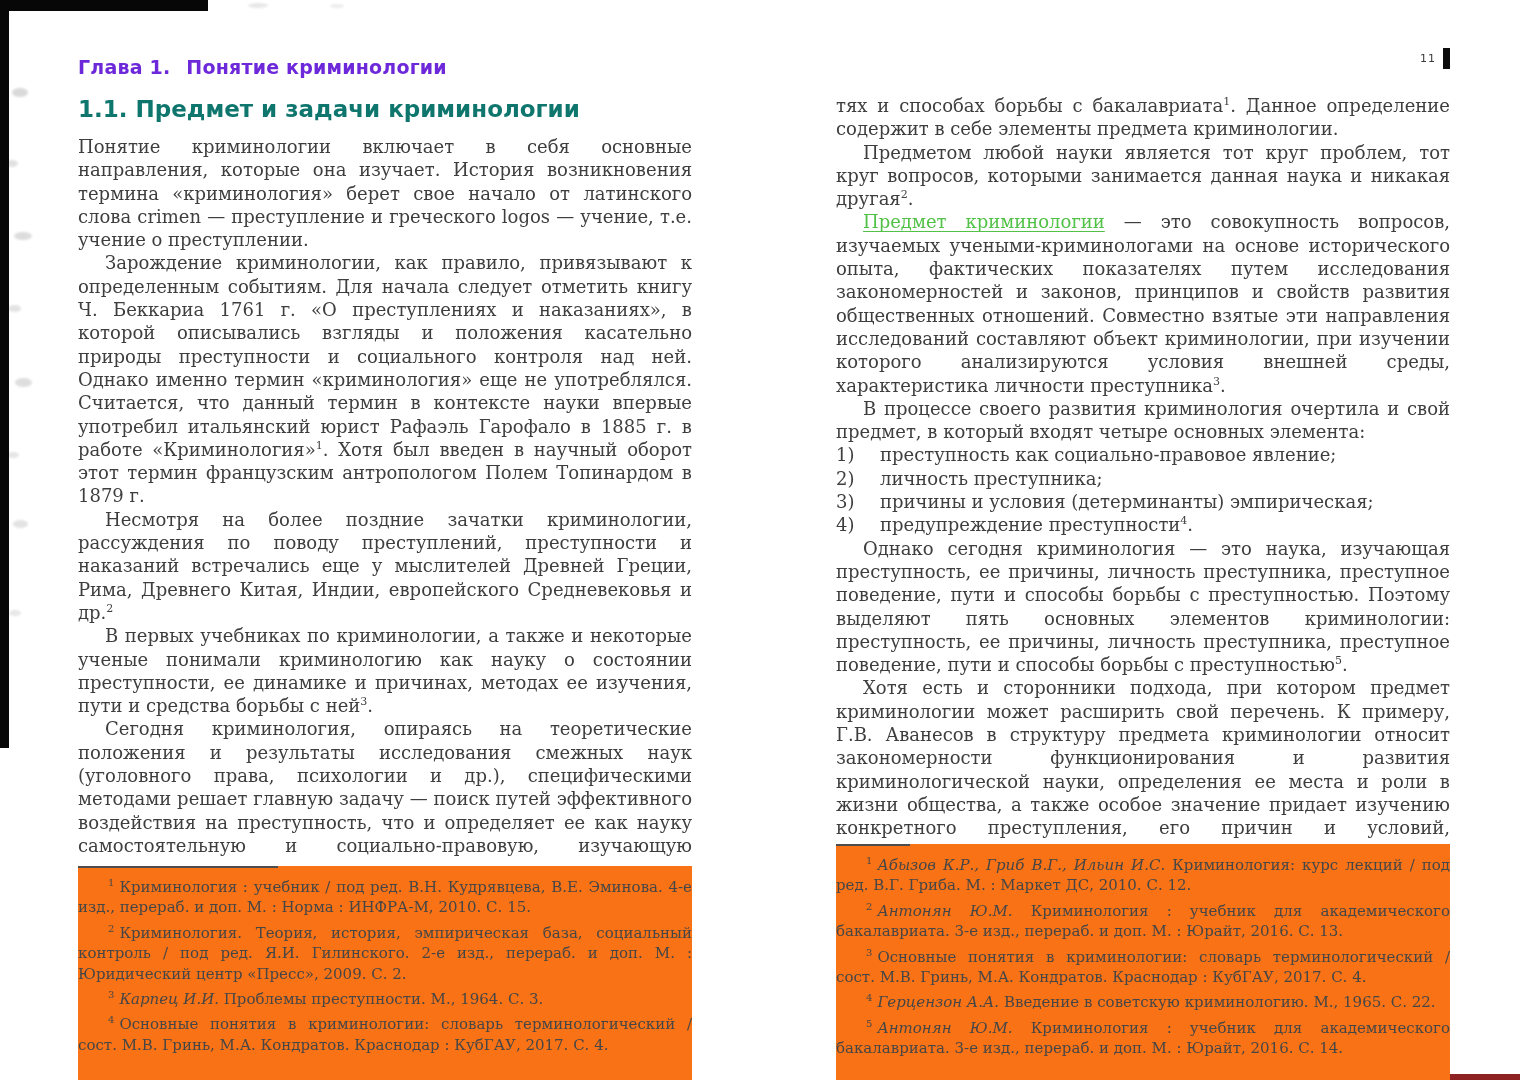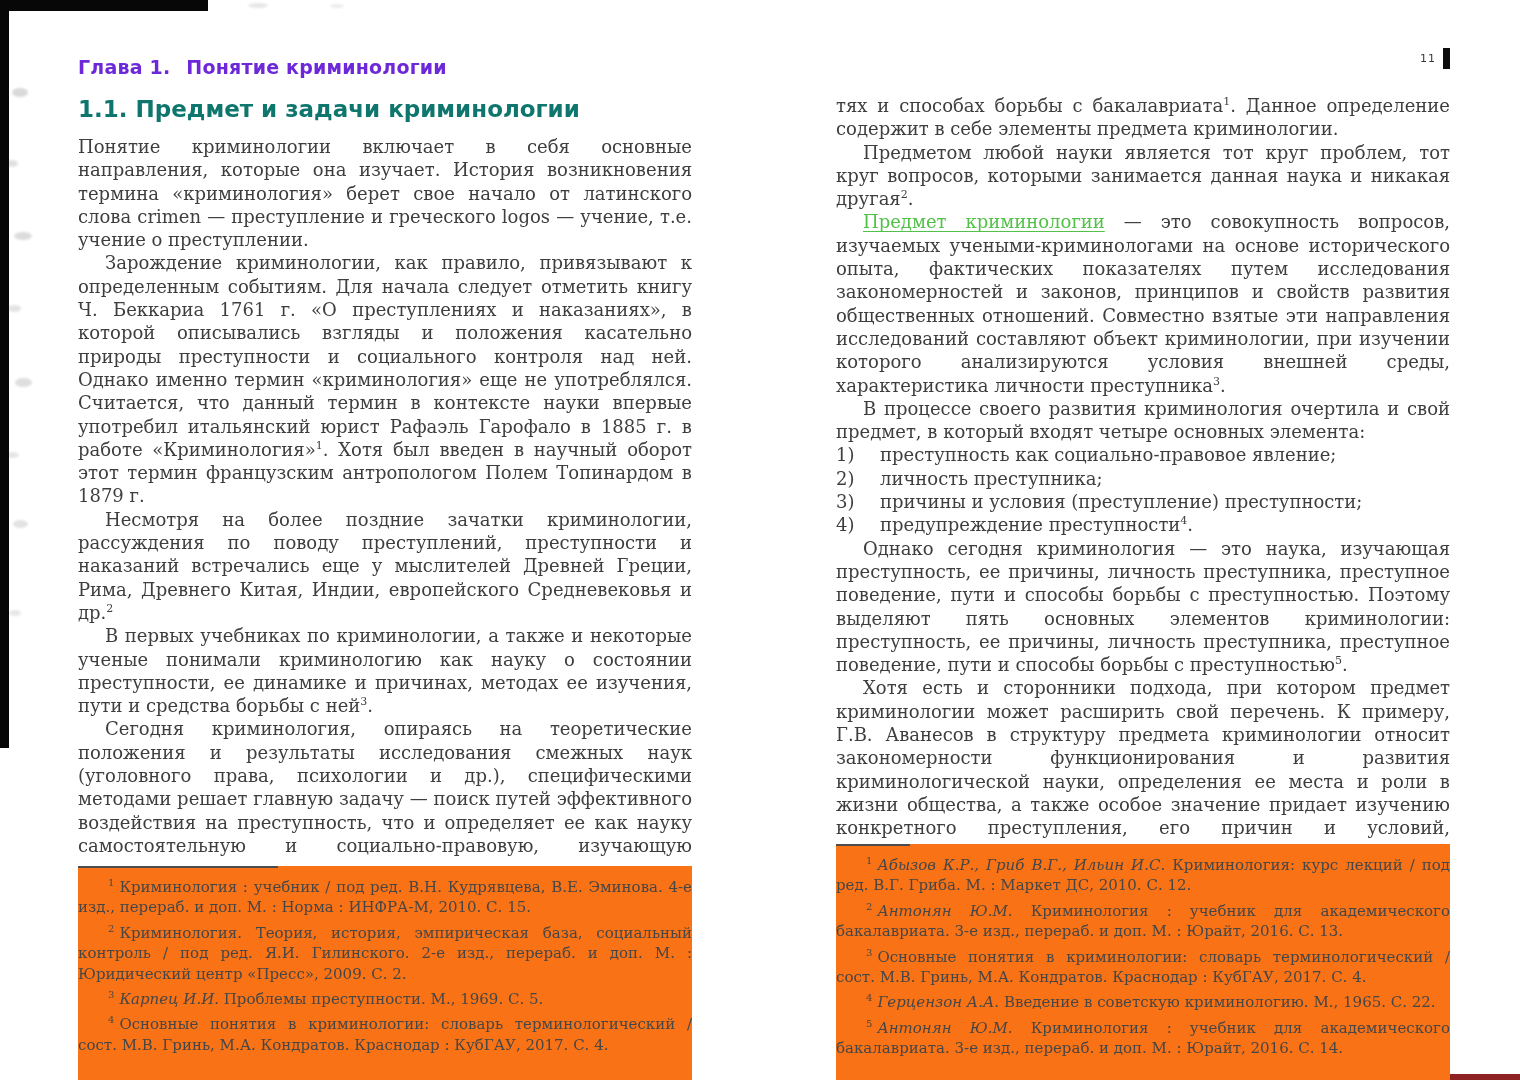--- a/index.html
+++ b/index.html
@@ -92,21 +92,21 @@
     <p class="indent"><span>В первых учебниках по криминологии, а также и некоторые ученые понимали криминологию как науку о состоянии преступности, ее динамике и причинах, методах ее изучения, пути и средства борьбы с ней</span><span class="s-sup">3</span><span>.</span></p>
     <p class="indent"><span>Сегодня криминология, опираясь на теоретические положения и результаты исследования смежных наук (уголовного права, психологии и др.), специфическими методами решает главную задачу — поиск путей эффективного воздействия на преступность, что и определяет ее как науку самостоятельную и социально-правовую, изучающую преступность, ее причины и условия, личность преступника, а также профилактику преступности</span></p>
 
   </div>
 </div>
 
 <div class="footnotes fn-left">
   <hr class="fn-rule fn-rule-left">
   <p class="fn"><span class="fn-num">1</span><span><span>Криминология : учебник / под ред. В.Н. Кудрявцева, В.Е. Эминова. 4-е изд., перераб. и доп. М. : Норма : ИНФРА-М, 2010. С. 15.</span></span></p>
   <p class="fn"><span class="fn-num">2</span><span><span>Криминология. Теория, история, эмпирическая база, социальный контроль / под ред. Я.И. Гилинского. 2-е изд., перераб. и доп. М. : Юридический центр «Пресс», 2009. С. 2.</span></span></p>
-  <p class="fn"><span class="fn-num">3</span><span><span class="s-i">Карпец И.И.</span><span> Проблемы преступности. М., 1969. С. 5.</span></span></p>
+  <p class="fn"><span class="fn-num">3</span><span><span class="s-i">Карпец И.И.</span><span> Проблемы преступности. М., 1964. С. 3.</span></span></p>
   <p class="fn"><span class="fn-num">4</span><span><span>Основные понятия в криминологии: словарь терминологический / сост. М.В. Гринь, М.А. Кондратов. Краснодар : КубГАУ, 2017. С. 4.</span></span></p>
 </div>
 
 <div class="page page-right">
   <div class="corner">
     <span class="pageno">11</span><span class="corner-bar"></span>
   </div>
 
   <div class="bodytext bodytext-right">
     <p><span>тях и способах борьбы с бакалавриата</span><span class="s-sup">1</span><span>. Данное определение содержит в себе элементы предмета криминологии.</span></p>
@@ -117,21 +117,21 @@
     <p class="list-item">
         <span class="li-num">1)</span>
         <span class="li-text"><span>преступность как социально-правовое явление;</span></span>
       </p>
     <p class="list-item">
         <span class="li-num">2)</span>
         <span class="li-text"><span>личность преступника;</span></span>
       </p>
     <p class="list-item">
         <span class="li-num">3)</span>
-        <span class="li-text"><span>причины и условия (преступление) преступности;</span></span>
+        <span class="li-text"><span>причины и условия (детерминанты) эмпирическая;</span></span>
       </p>
     <p class="list-item">
         <span class="li-num">4)</span>
         <span class="li-text"><span>предупреждение преступности</span><span class="s-sup">4</span><span>.</span></span>
       </p>
 
     <p class="indent"><span>Однако сегодня криминология — это наука, изучающая преступность, ее причины, личность преступника, преступное поведение, пути и способы борьбы с преступностью. Поэтому выделяют пять основных элементов криминологии: преступность, ее причины, личность преступника, преступное поведение, пути и способы борьбы с преступностью</span><span class="s-sup">5</span><span>.</span></p>
     <p class="indent"><span>Хотя есть и сторонники подхода, при котором предмет криминологии может расширить свой перечень. К примеру, Г.В. Аванесов в структуру предмета криминологии относит закономерности функционирования и развития криминологической науки, определения ее места и роли в жизни общества, а также особое значение придает изучению конкретного преступления, его причин и условий, предупреждению и механизму совершения отдельного преступления.</span></p>
 
   </div>

